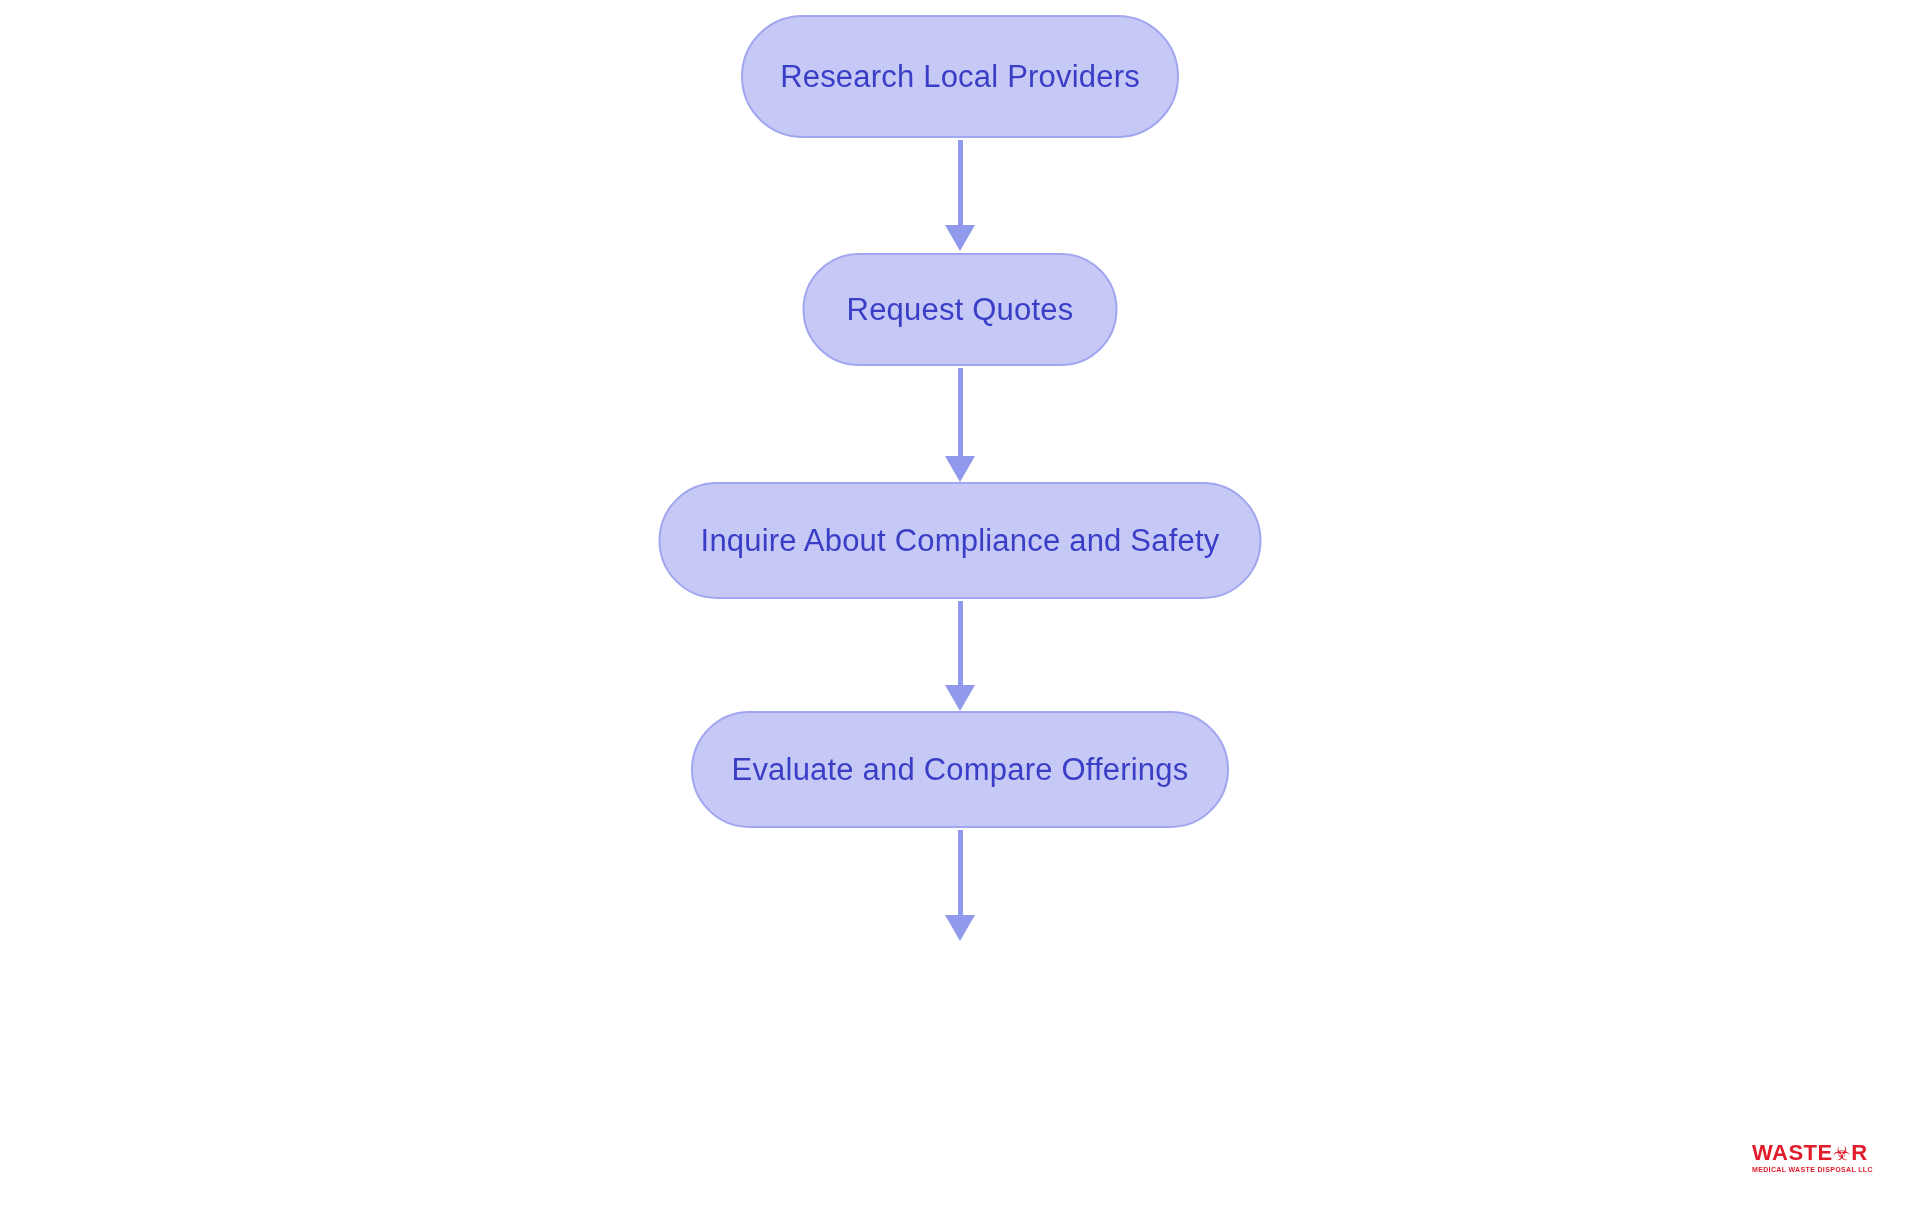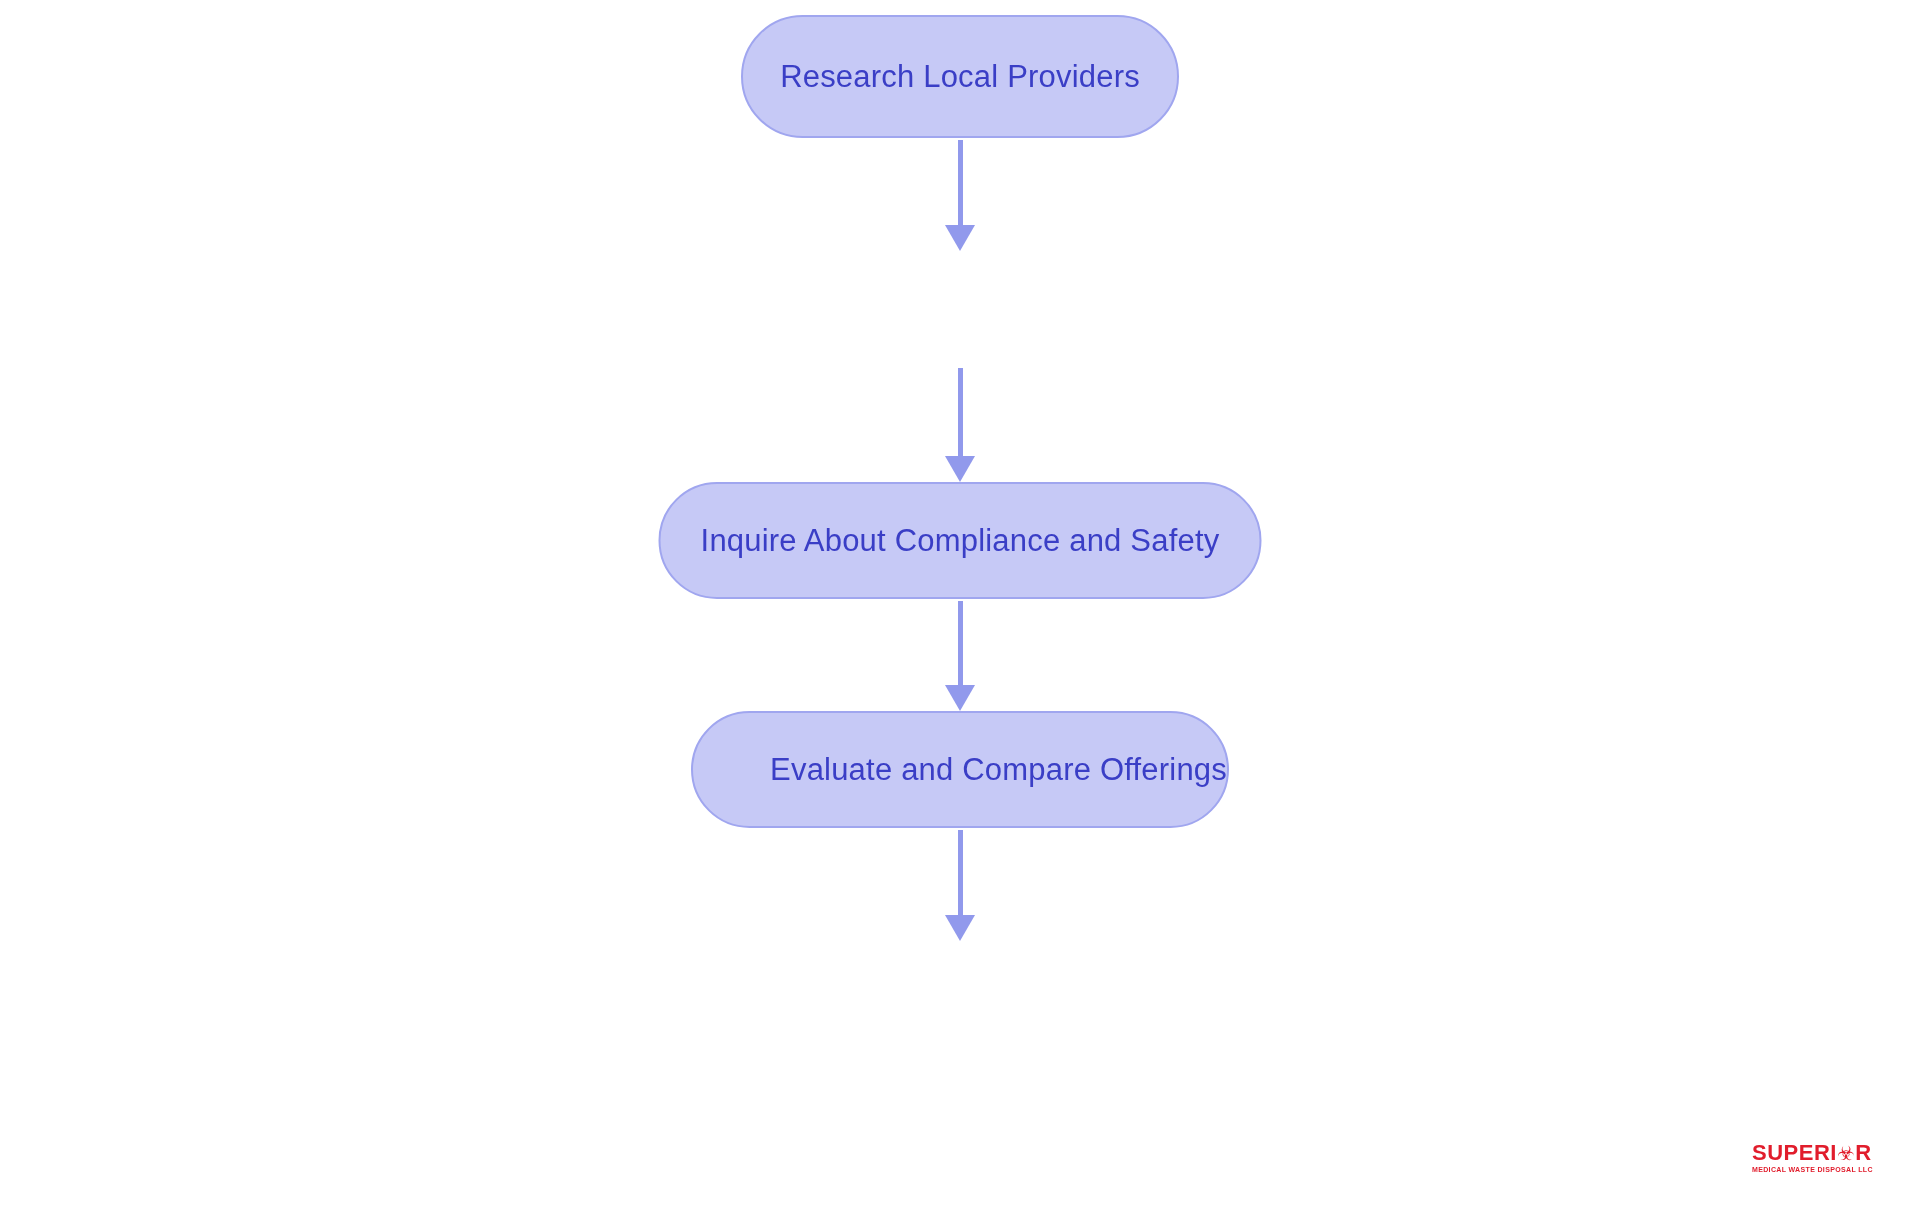--- a/index.html
+++ b/index.html
@@ -32,21 +32,21 @@
     justify-content: center;
     color: var(--node-text);
     font-size: 31px;
     font-weight: 500;
     letter-spacing: 0.2px;
     white-space: nowrap;
   }
   .node-1 { top: 15px;  width: 438px; height: 123px; }
   .node-2 { top: 253px; width: 315px; height: 113px; }
   .node-3 { top: 482px; width: 603px; height: 117px; align-items: center; }
-  .node-4 { top: 711px; width: 538px; height: 117px; justify-content: flex-end; }
+  .node-4 { top: 711px; width: 538px; height: 117px; }
   .node-5 { top: 941px; width: 426px; height: 118px; }
 
   .arrow {
     position: absolute;
     left: 50%;
     transform: translateX(-50%);
     width: 32px;
     display: flex;
     flex-direction: column;
     align-items: center;
@@ -102,20 +102,23 @@
 
   <div class="node node-1">
     <span>Research Local Providers</span>
   </div>
 
   <div class="arrow arrow-1">
     <div class="shaft"></div>
     <div class="head"></div>
   </div>
 
+  <div class="node node-2">
+    <span>Request Quotes</span>
+  </div>
 
   <div class="arrow arrow-2">
     <div class="shaft"></div>
     <div class="head"></div>
   </div>
 
   <div class="node node-3">
     <span>Inquire About Compliance and Safety</span>
   </div>
 
@@ -128,17 +131,17 @@
     <span>Evaluate and Compare Offerings</span>
   </div>
 
   <div class="arrow arrow-4">
     <div class="shaft"></div>
     <div class="head"></div>
   </div>
 
 
   <div class="logo">
-    <div class="brand"><span>SUPERI</span><span class="biohazard">☣</span><span>R</span></div>
+    <div class="brand"><span>WASTE</span><span class="biohazard">☣</span><span>R</span></div>
     <div class="tagline">MEDICAL WASTE DISPOSAL LLC</div>
   </div>
 
 </div>
 
 </body></html>

